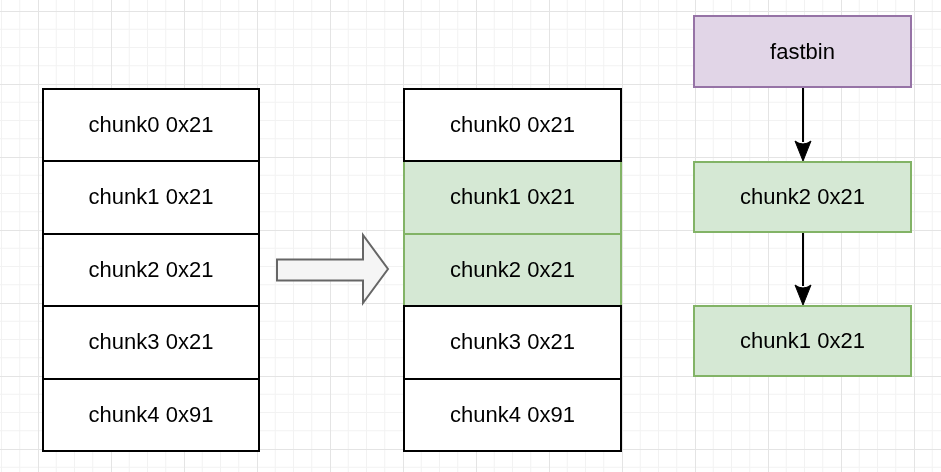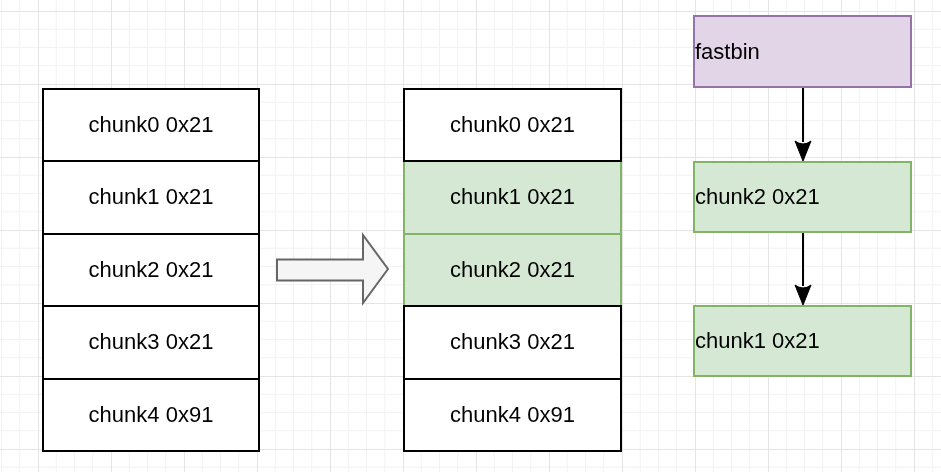--- a/index.html
+++ b/index.html
@@ -46,21 +46,21 @@
   .chunk-box.highlight {
     background: var(--free_fill, #d5e8d4);
     border: 2px solid var(--free_border, #82b366);
     z-index: 1;
   }
   .node-box {
     position: absolute;
     box-sizing: border-box;
     display: flex;
     align-items: center;
-    justify-content: flex-start;
+    justify-content: center;
     font-size: 22px;
     color: #000000;
     white-space: nowrap;
   }
   .node-box.bin {
     background: var(--bin_fill, #e1d5e7);
     border: 2px solid var(--bin_border, #9673a6);
   }
   .node-box.free {
     background: var(--free_fill, #d5e8d4);

